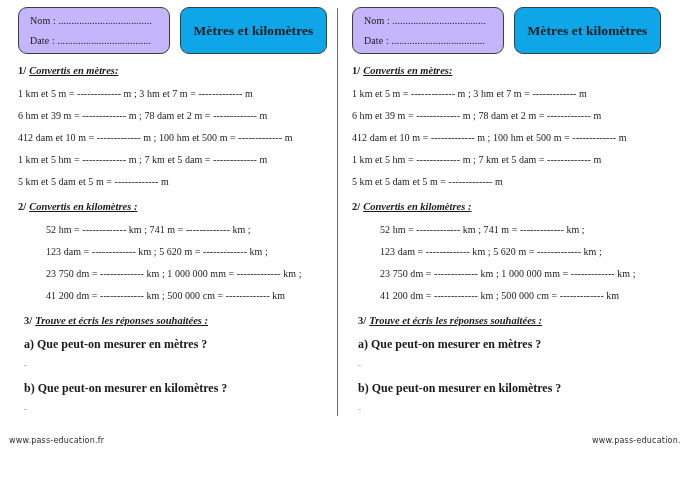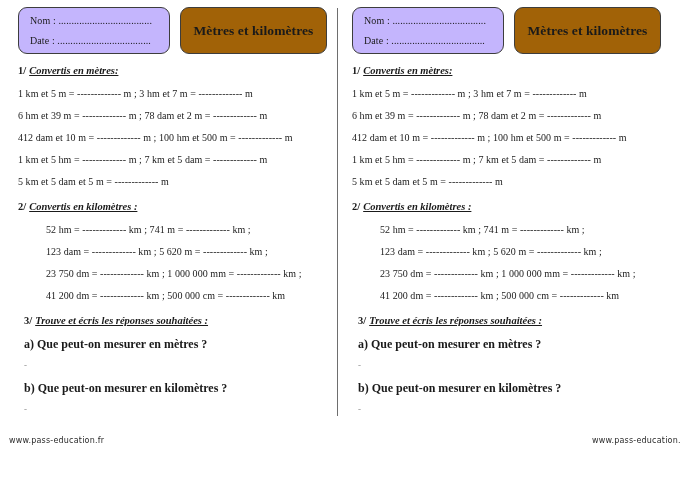--- a/index.html
+++ b/index.html
@@ -59,21 +59,21 @@
     line-height: 11px;
     white-space: nowrap;
     margin-bottom: 9px;
     letter-spacing: 0.1px;
   }
   .title-box {
     width: 147px;
     height: 47px;
     border: 1px solid #3d3d3d;
     border-radius: 9px;
-    background: #a16207;
+    background: #0ea5e9;
     box-sizing: border-box;
     display: flex;
     align-items: center;
     justify-content: center;
   }
   .title-text {
     font-size: 13.5px;
     font-weight: bold;
     white-space: nowrap;
     letter-spacing: 0.1px;

